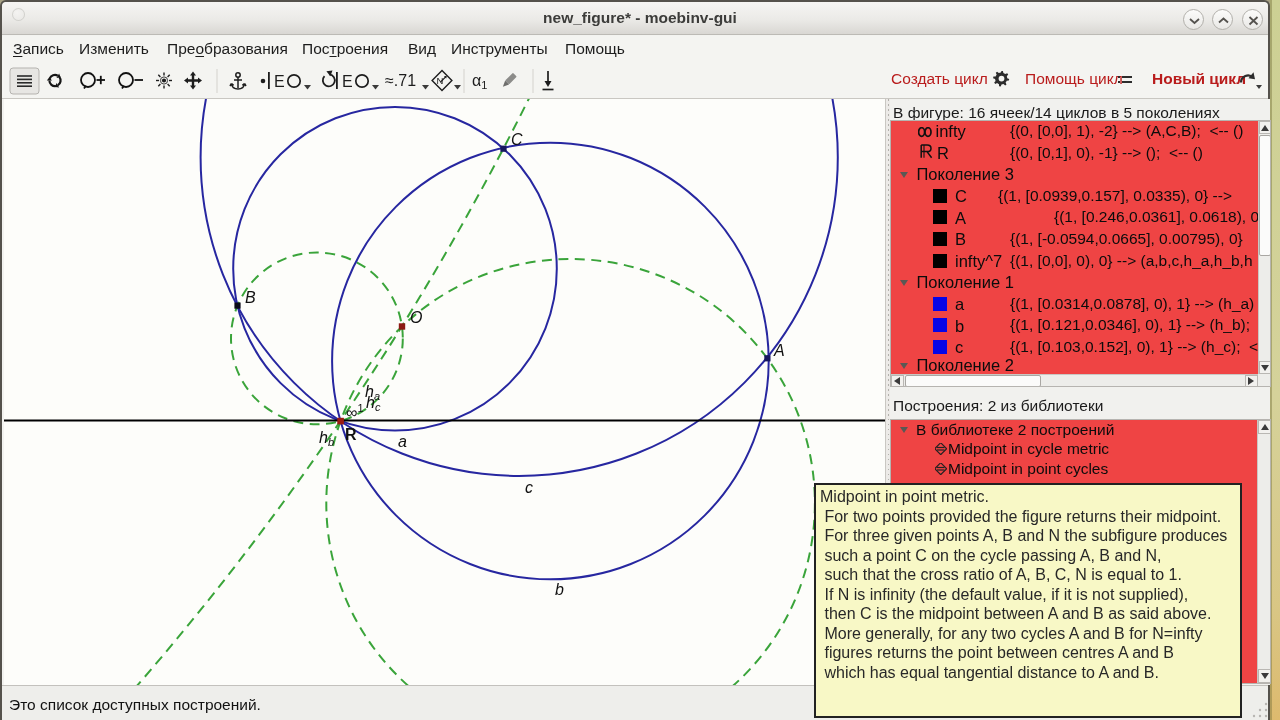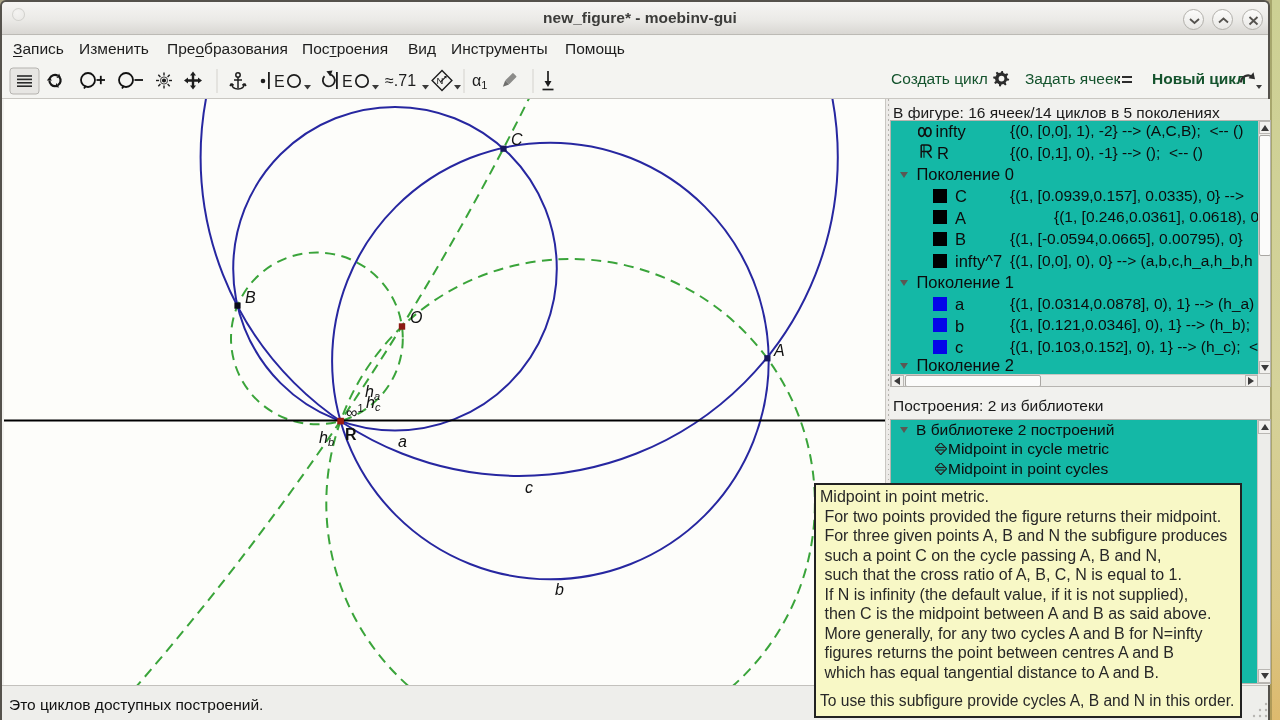--- a/index.html
+++ b/index.html
@@ -15,30 +15,30 @@
 border-bottom:1px solid #bcbab5;border-radius:5px 5px 0 0;}
 #title{position:absolute;left:10px;right:0;top:7px;text-align:center;font-size:15.5px;font-weight:bold;color:#3c3c3a;}
 #appicon{position:absolute;left:10px;top:6px;width:13px;height:13px;border-radius:50%;background:radial-gradient(circle at 40% 35%,#f4f3f1,#e7e6e3);box-shadow:0 0 0 1px rgba(150,148,142,.3) inset;}
 .wbtn{position:absolute;top:7px;width:21px;height:21px;border-radius:50%;
 background:linear-gradient(180deg,#fcfcfb,#e9e8e5);border:1px solid #b2b0ab;}
 .wbtn svg{position:absolute;left:0;top:0;}
 #menubar{position:absolute;left:0;top:34px;width:1266px;height:27px;background:#f4f4f1;}
 .mi{position:absolute;top:4px;font-size:15.5px;color:#1c1c1c;}
 .mi u{text-decoration:underline;text-underline-offset:2px;}
 #toolbar{position:absolute;left:0;top:61px;width:1266px;height:36px;background:#f4f4f1;border-bottom:1px solid #c9c7c2;}
-.tbtxt{position:absolute;font-size:15.5px;color:#14532d;}
+.tbtxt{position:absolute;font-size:15.5px;color:#b91c1c;}
 #canvas-svg{position:absolute;left:2px;top:97px;}
 #splitter{position:absolute;left:883px;top:97px;width:5px;height:586px;background:#eceae7;border-left:1px solid #c9c7c2;}
 #splitter:before{content:"";position:absolute;left:1.5px;top:0;width:1.5px;height:100%;background:repeating-linear-gradient(180deg,#b2b0ab 0 1.5px,rgba(0,0,0,0) 1.5px 5px);}
 #rpanel{position:absolute;left:888px;top:97px;width:380px;height:586px;background:#f1f1ee;}
 #statusbar{position:absolute;left:0;top:683px;width:1266px;height:35px;background:#eeeeeb;border-top:1px solid #c3c1bd;}
 #statusbar div{position:absolute;left:7px;top:10px;font-size:15.5px;color:#111;}
 
 .phead{position:absolute;font-size:15.5px;color:#1a1a1a;}
-.treebox{position:absolute;background:#14b8a6;border:1px solid #b6b4b0;}
+.treebox{position:absolute;background:#ef4444;border:1px solid #b6b4b0;}
 .trow{position:absolute;font-size:16.5px;color:#0c0c0c;white-space:pre;}
 .tval{position:absolute;font-size:15.5px;color:#0c0c0c;white-space:pre;}
 .sq{position:absolute;width:14px;height:14px;}
 .exp{position:absolute;width:0;height:0;border-left:4.5px solid transparent;border-right:4.5px solid transparent;border-top:6px solid #5a5854;}
 
 .sbv{position:absolute;background:#ededea;border-left:1px solid #c9c7c3;}
 .sbh{position:absolute;background:#ededea;border-top:1px solid #c9c7c3;}
 .sbbtn{position:absolute;background:#f2f1ee;border:1px solid #b9b7b3;}
 .sbthumb{position:absolute;background:#fbfbfa;border:1px solid #a9a7a3;border-radius:2px;}
 .arr{position:absolute;width:0;height:0;}
@@ -164,21 +164,21 @@
       <g stroke="#1d1d1d" stroke-width="1.7" fill="#1d1d1d">
         <line x1="546" y1="8" x2="546" y2="20"></line>
         <path d="M542.5 18 L549.5 18 L546 24 Z" stroke="none"></path>
         <line x1="540.5" y1="26.5" x2="551.5" y2="26.5"></line>
       </g>
     </svg>
     <span class="tbtxt" style="left:889px;top:7px;">Создать цикл</span>
     <svg width="17" height="17" style="position:absolute;left:991px;top:7px;" viewBox="0 0 17 17">
       <path fill="#2c2c2c" d="M8.5,1 L9.9,1 L10.4,3.1 A5.6,5.6 0 0 1 12.2,4.1 L14.2,3.3 L15.2,4.6 L13.8,6.2 A5.6,5.6 0 0 1 14.2,8.2 L16.2,9 L15.9,10.6 L13.7,10.8 A5.6,5.6 0 0 1 12.6,12.5 L13.5,14.5 L12.2,15.5 L10.5,14.1 A5.6,5.6 0 0 1 8.5,14.6 L7.7,16.6 L6.1,16.3 L5.9,14.1 A5.6,5.6 0 0 1 4.2,13 L2.2,13.9 L1.2,12.6 L2.6,10.9 A5.6,5.6 0 0 1 2.1,9 L0.1,8.2 L0.4,6.6 L2.6,6.4 A5.6,5.6 0 0 1 3.7,4.7 L2.8,2.7 L4.1,1.7 L5.8,3.1 A5.6,5.6 0 0 1 7.8,2.6 Z M8.5,5.7 A2.9,2.9 0 1 0 8.5,11.5 A2.9,2.9 0 1 0 8.5,5.7 Z"></path>
     </svg>
-    <span class="tbtxt" style="left:1023px;top:7px;">Задать ячеек</span>
+    <span class="tbtxt" style="left:1023px;top:7px;">Помощь цикл</span>
     <svg width="16" height="16" style="position:absolute;left:1115px;top:9px;">
       <g stroke="#2c2c2c" stroke-width="2">
           <line x1="1" y1="5" x2="3" y2="5"></line>
           <line x1="5" y1="5" x2="15" y2="5"></line>
           <line x1="1" y1="10" x2="3" y2="10"></line>
           <line x1="5" y1="10" x2="15" y2="10"></line>
         </g>
     </svg>
     <span class="tbtxt" style="left:1150px;top:7px;font-weight:bold;">Новый цикл</span>
     <svg width="24" height="22" style="position:absolute;left:1237px;top:6px;">
@@ -235,24 +235,24 @@
     <div class="tval" style="left:119px;top:1.0px;">{(0, [0,0], 1), -2} --&gt; (A,C,B);  &lt;-- ()</div>
     <svg width="13" height="15" style="position:absolute;left:28.5px;top:23.2px;">
         <g fill="none" stroke="#111" stroke-width="1.5">
           <path d="M1.2,1 L1.2,13.8 M1.2,1 L7.2,1 Q11,1 11,4.4 Q11,7.6 7.2,7.6 L1.2,7.6 M7,7.6 L11.6,13.8"></path>
           <path d="M4,1 L4,13.8" stroke-width="1.1"></path>
         </g>
       </svg>
     <div class="trow" style="left:46px;top:22.7px;">R</div>
     <div class="tval" style="left:119px;top:22.6px;">{(0, [0,1], 0), -1} --&gt; ();  &lt;-- ()</div>
     <div class="exp" style="left:9px;top:50.5px;"></div>
-    <div class="trow" style="left:25.5px;top:44.3px;">Поколение 0</div>
+    <div class="trow" style="left:25.5px;top:44.3px;">Поколение 3</div>
     <div class="sq" style="left:42px;top:67.8px;background:#000;"></div>
     <div class="trow" style="left:64px;top:65.9px;">C</div>
-    <div class="tval" style="left:119px;top:65.8px;">{(1, [0.0939,0.157], 0.0335), 0} --&gt;</div>
+    <div class="tval" style="left:107px;top:65.8px;">{(1, [0.0939,0.157], 0.0335), 0} --&gt;</div>
     <div class="sq" style="left:42px;top:89.4px;background:#000;"></div>
     <div class="trow" style="left:64px;top:87.5px;">A</div>
     <div class="tval" style="left:119px;top:87.4px;margin-left:44px;">{(1, [0.246,0.0361], 0.0618), 0} --&gt;</div>
     <div class="sq" style="left:42px;top:111.0px;background:#000;"></div>
     <div class="trow" style="left:64px;top:109.1px;">B</div>
     <div class="tval" style="left:119px;top:109.0px;">{(1, [-0.0594,0.0665], 0.00795), 0}</div>
     <div class="sq" style="left:42px;top:132.6px;background:#000;"></div>
     <div class="trow" style="left:64px;top:130.7px;">infty^7</div>
     <div class="tval" style="left:119px;top:130.6px;">{(1, [0,0], 0), 0} --&gt; (a,b,c,h_a,h_b,h</div>
     <div class="exp" style="left:9px;top:158.5px;"></div>
@@ -308,21 +308,21 @@
       </svg>
     <div class="trow" style="left:57px;top:39.5px;font-size:15.5px;">Midpoint in point cycles</div>
     <div class="sbv" style="left:366px;top:0;width:14px;height:264px;">
       <div class="sbbtn" style="left:0px;top:0px;width:13px;height:14px;"></div>
       <div class="arr" style="left:3px;top:4px;border-left:4px solid transparent;border-right:4px solid transparent;border-bottom:6px solid #3a3a3a;"></div>
       <div class="sbbtn" style="left:0px;top:249px;width:13px;height:14px;"></div>
       <div class="arr" style="left:3px;top:253px;border-left:4px solid transparent;border-right:4px solid transparent;border-top:6px solid #3a3a3a;"></div>
     </div>
   </div>
   <div id="statusbar">
-      <div>Это циклов доступных построений.</div>
+      <div>Это список доступных построений.</div>
     </div>
 
   <svg width="20" height="20" style="position:absolute;left:1248px;top:698px;">
     <g fill="#b8b6b2">
         <circle cx="16" cy="4" r="1.2"></circle>
         <circle cx="16" cy="10" r="1.2"></circle>
         <circle cx="16" cy="16" r="1.2"></circle>
         <circle cx="10" cy="10" r="1.2"></circle>
         <circle cx="10" cy="16" r="1.2"></circle>
         <circle cx="4" cy="16" r="1.2"></circle>
@@ -333,14 +333,13 @@
     <div>Midpoint in point metric.
  For two points provided the figure returns their midpoint.
  For three given points A, B and N the subfigure produces
  such a point C on the cycle passing A, B and N,
  such that the cross ratio of A, B, C, N is equal to 1.
  If N is infinity (the default value, if it is not supplied),
  then C is the midpoint between A and B as said above.
  More generally, for any two cycles A and B for N=infty
  figures returns the point between centres A and B
  which has equal tangential distance to A and B.</div>
-<div style="top:208.2px;line-height:16px;font-size:15.6px;">To use this subfigure provide cycles A, B and N in this order.</div>
   </div>
 
 </body></html>

